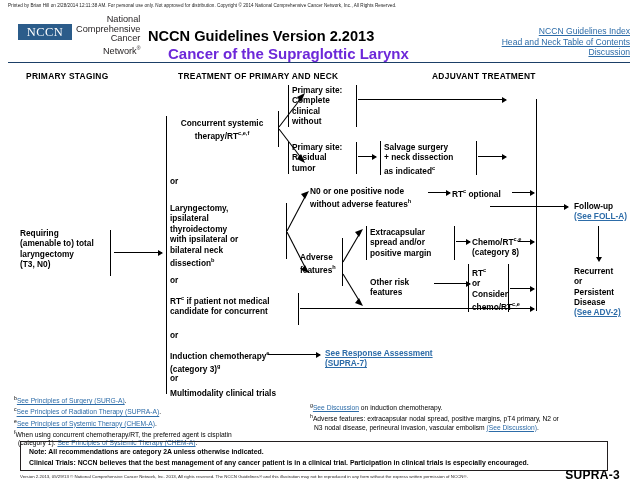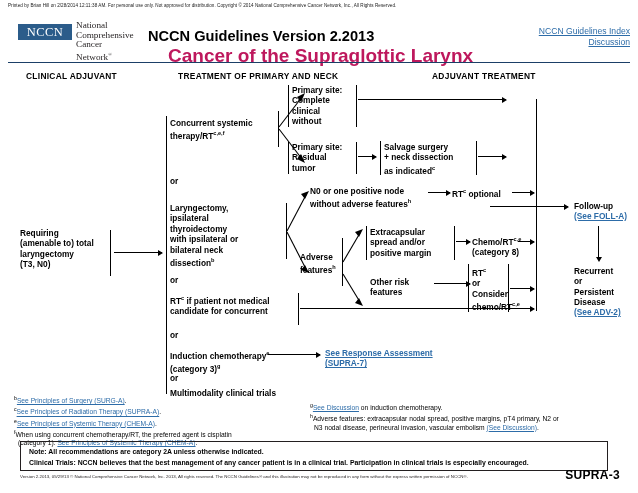--- a/index.html
+++ b/index.html
@@ -36,41 +36,42 @@
     background: #2b5c8a;
     color: #ffffff;
     font-family: "Liberation Serif", serif;
     font-size: 12.5px;
     letter-spacing: 0.5px;
     display: flex;
     align-items: center;
     justify-content: center;
   }
   .logo-words {
-    top: 21px; left: 76px;
-    font-family: Liberation Serif, serif;
+    top: 15px; left: 76px;
+    font-family: Liberation Sans, sans-serif;
     font-size: 9.2px;
     line-height: 9.6px;
     color: #231f20;
+    text-align: right;
   }
   .logo-words div { white-space: nowrap; }
   .logo-words sup { font-size: 5px; vertical-align: super; }
 
   .title-main {
     top: 28px; left: 148px;
     font-size: 14.6px;
     font-weight: bold;
     color: #000;
     white-space: nowrap;
   }
   .title-sub {
     top: 45px; left: 168px;
-    font-size: 19px;
-    font-weight: bold;
-    color: #be185d;
+    font-size: 15px;
+    font-weight: bold;
+    color: #6d28d9;
     white-space: nowrap;
   }
   .hdr-links {
     top: 26px; right: 8px;
     text-align: right;
     font-size: 8.6px;
     line-height: 10.6px;
   }
   .hdr-links a {
     color: #2d6ca8;
@@ -205,42 +206,43 @@
     <div>Comprehensive</div>
     <div>Cancer</div>
     <div><span>Network</span><sup>®</sup></div>
   </div>
 
   <div class="abs title-main">NCCN Guidelines Version 2.2013</div>
   <div class="abs title-sub">Cancer of the Supraglottic Larynx</div>
 
   <div class="abs hdr-links">
     <a>NCCN Guidelines Index</a>
+    <a>Head and Neck Table of Contents</a>
     <a>Discussion</a>
   </div>
   <div class="abs rule-top"></div>
 
-  <div class="abs colhead" style="top:71px; left:26px;">CLINICAL ADJUVANT</div>
+  <div class="abs colhead" style="top:71px; left:26px;">PRIMARY STAGING</div>
   <div class="abs colhead" style="top:71px; left:178px;">TREATMENT OF PRIMARY AND NECK</div>
   <div class="abs colhead" style="top:71px; left:432px;">ADJUVANT TREATMENT</div>
 
   <div class="abs node" style="top:228px; left:20px; width:130px;">
     <div>Requiring</div>
     <div>(amenable to) total</div>
     <div>laryngectomy</div>
     <div>(T3, N0)</div>
   </div>
 
   <div class="abs vbar" style="top:230px; left:110px; height:46px;"></div>
 
   <div class="abs arrow-h" style="top:252px; left:114px; width:48px;"></div>
 
   <div class="abs vbar" style="top:116px; left:166px; height:278px;"></div>
 
-  <div class="abs node" style="top:118px; left:170px; width:104px;">
+  <div class="abs node" style="top:118px; left:170px; width:104px;text-align:center;">
     <div>Concurrent systemic</div>
     <div><span>therapy/RT</span><sup>c,e,f</sup></div>
   </div>
   <div class="abs orword" style="top:176px; left:170px;">or</div>
 
   <div class="abs vbar" style="top:111px; left:278px; height:36px;"></div>
   <div class="diag" style="top:92px; left:278px;">
     <svg width="28" height="36">
       <line x1="1" y1="35" x2="24" y2="5" stroke="#000" stroke-width="1.1"></line>
       <polygon points="27,1 19,5 23,10" fill="#000"></polygon>

